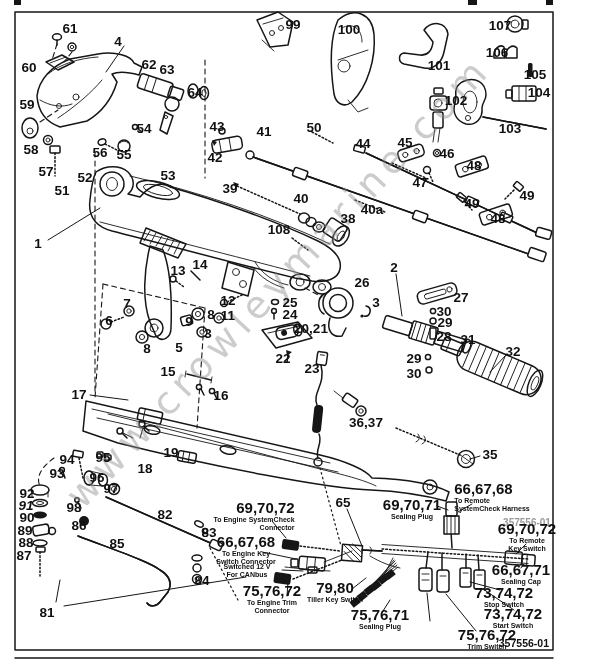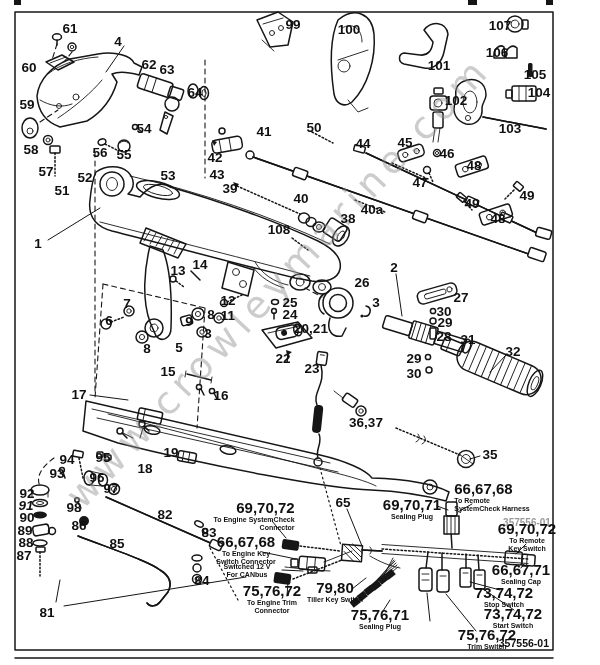--- a/index.html
+++ b/index.html
@@ -552,21 +552,21 @@
       <div class="callout" style="left: 38px; top: 243px;">1</div>
       <div class="callout" style="left: 293px; top: 24px;">99</div>
       <div class="callout" style="left: 349px; top: 29px;">100</div>
       <div class="callout" style="left: 439px; top: 65px;">101</div>
       <div class="callout" style="left: 500px; top: 25px;">107</div>
       <div class="callout" style="left: 497px; top: 52px;">106</div>
       <div class="callout" style="left: 535px; top: 74px;">105</div>
       <div class="callout" style="left: 539px; top: 92px;">104</div>
       <div class="callout" style="left: 428px; top: 100px; margin-left: 28px;">102</div>
       <div class="callout" style="left: 510px; top: 128px;">103</div>
-      <div class="callout" style="left: 217px; top: 126px; margin-top: 48px;">43</div>
+      <div class="callout" style="left: 217px; top: 126px;">43</div>
       <div class="callout" style="left: 215px; top: 157px;">42</div>
       <div class="callout" style="left: 264px; top: 131px;">41</div>
       <div class="callout" style="left: 314px; top: 127px;">50</div>
       <div class="callout" style="left: 363px; top: 143px;">44</div>
       <div class="callout" style="left: 405px; top: 142px;">45</div>
       <div class="callout" style="left: 447px; top: 153px;">46</div>
       <div class="callout" style="left: 420px; top: 182px;">47</div>
       <div class="callout" style="left: 474px; top: 165px;">48</div>
       <div class="callout" style="left: 527px; top: 195px;">49</div>
       <div class="callout" style="left: 472px; top: 203px;">49</div>

